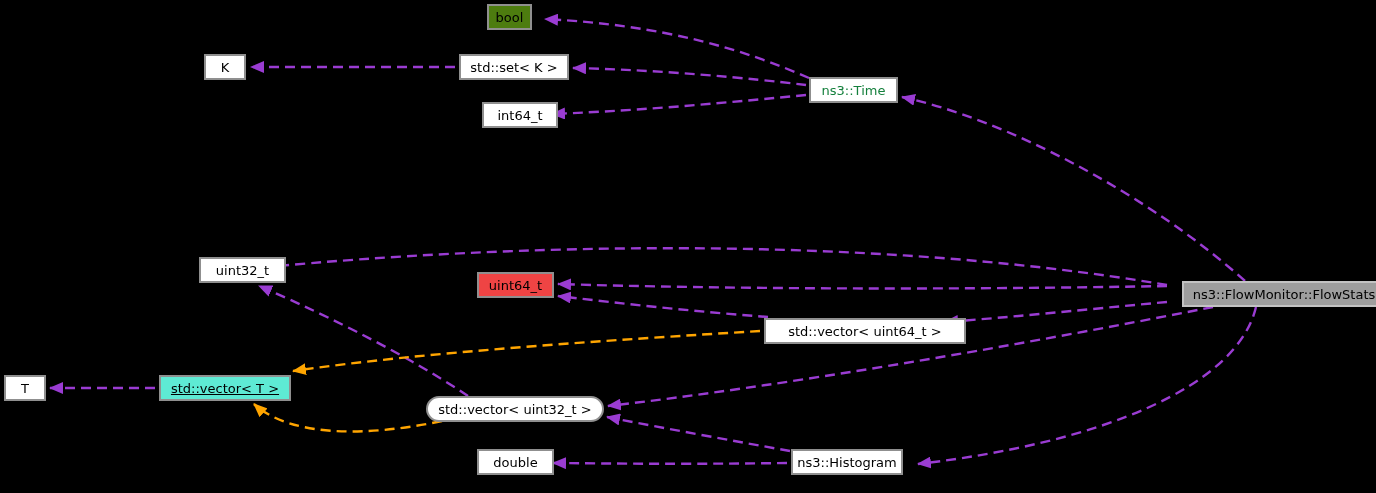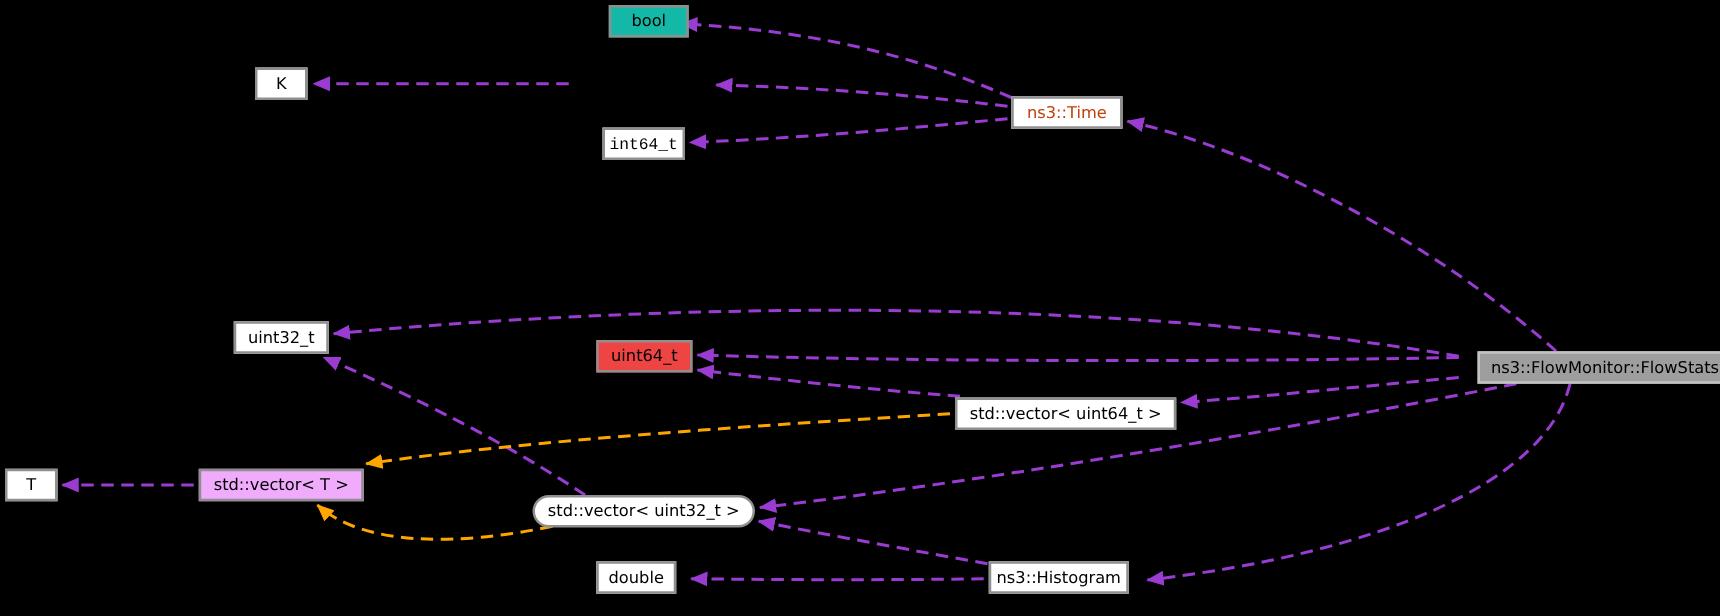--- a/index.html
+++ b/index.html
@@ -45,27 +45,28 @@
     <path class="edge member" d="M 1213,307 C 1010,347 782,386 608,406" marker-end="url(#arrow-member)" stroke="#9a3cd2"></path>
     <path class="edge member" d="M 790,451 C 734,441 668,429 607,417" marker-end="url(#arrow-member)" stroke="#9a3cd2"></path>
     <path class="edge member" d="M 155,388 L 50,388" marker-end="url(#arrow-member)" stroke="#9a3cd2"></path>
     <path class="edge member" d="M 787,463 C 714,464 642,464 553,463" marker-end="url(#arrow-member)" stroke="#9a3cd2"></path>
     <path class="edge member" d="M 1256,307 C 1237,387 1100,443 918,464" marker-end="url(#arrow-member)" stroke="#9a3cd2"></path>
 
     <path class="edge template" d="M 760,331 C 612,340 424,352 293,371" marker-end="url(#arrow-template)" stroke="#ffa500"></path>
     <path class="edge template" d="M 442,421 C 366,437 290,437 254,404" marker-end="url(#arrow-template)" stroke="#ffa500"></path>
   </svg>
 
-  <div class="node" style="left: 487px; top: 4px; width: 64px; background: #14b8a6; border-color: rgb(143, 143, 143); color: rgb(0, 0, 0);">bool</div>
+  <div class="node" style="left: 487px; top: 4px; width: 45px; background: #4d7c0f; border-color: rgb(143, 143, 143); color: rgb(0, 0, 0);">bool</div>
   <div class="node" style="left: 204px; top: 54px; width: 42px; background: rgb(255, 255, 255); border-color: rgb(143, 143, 143); color: rgb(0, 0, 0);">K</div>
-  <div class="node" style="left: 482px; top: 102px; width: 66px; background: rgb(255, 255, 255); border-color: rgb(143, 143, 143); color: rgb(0, 0, 0); font-family: Liberation Mono, monospace;">int64_t</div>
-  <div class="node" style="left: 809px; top: 77px; width: 89px; background: rgb(255, 255, 255); border-color: rgb(143, 143, 143); color: #c2410c;">ns3::Time</div>
-  <div class="node" style="left: 187px; top: 257px; width: 76px; background: rgb(255, 255, 255); border-color: rgb(143, 143, 143); color: rgb(0, 0, 0);">uint32_t</div>
+  <div class="node" style="left: 459px; top: 54px; width: 110px; background: rgb(255, 255, 255); border-color: rgb(143, 143, 143); color: rgb(0, 0, 0);">std::set&lt; K &gt;</div>
+  <div class="node" style="left: 482px; top: 102px; width: 76px; background: rgb(255, 255, 255); border-color: rgb(143, 143, 143); color: rgb(0, 0, 0);">int64_t</div>
+  <div class="node" style="left: 809px; top: 77px; width: 89px; background: rgb(255, 255, 255); border-color: rgb(143, 143, 143); color: #15803d;">ns3::Time</div>
+  <div class="node" style="left: 199px; top: 257px; width: 87px; background: rgb(255, 255, 255); border-color: rgb(143, 143, 143); color: rgb(0, 0, 0);">uint32_t</div>
   <div class="node" style="left: 477px; top: 272px; width: 77px; background: #ef4444; border-color: rgb(143, 143, 143); color: rgb(0, 0, 0);">uint64_t</div>
-  <div class="node" style="left: 764px; top: 318px; width: 177px; background: rgb(255, 255, 255); border-color: rgb(143, 143, 143); color: rgb(0, 0, 0);">std::vector&lt; uint64_t &gt;</div>
+  <div class="node" style="left: 764px; top: 318px; width: 202px; background: rgb(255, 255, 255); border-color: rgb(143, 143, 143); color: rgb(0, 0, 0);">std::vector&lt; uint64_t &gt;</div>
   <div class="node focus" style="left: 1167px; top: 281px; width: 204px; background: rgb(158, 158, 158); border-color: rgb(195, 195, 195); color: rgb(0, 0, 0);">ns3::FlowMonitor::FlowStats</div>
   <div class="node" style="left: 4px; top: 375px; width: 42px; background: rgb(255, 255, 255); border-color: rgb(143, 143, 143); color: rgb(0, 0, 0);">T</div>
-  <div class="node" style="left: 159px; top: 375px; width: 132px; background: #f0abfc; border-color: rgb(143, 143, 143); color: rgb(0, 0, 0);">std::vector&lt; T &gt;</div>
+  <div class="node" style="left: 159px; top: 375px; width: 132px; background: #5eead4; border-color: rgb(143, 143, 143); color: rgb(0, 0, 0); text-decoration: underline;">std::vector&lt; T &gt;</div>
   <div class="node" style="left: 426px; top: 396px; width: 178px; background: rgb(255, 255, 255); border-color: rgb(143, 143, 143); color: rgb(0, 0, 0); border-radius: 13px;">std::vector&lt; uint32_t &gt;</div>
-  <div class="node" style="left: 477px; top: 449px; width: 64px; background: rgb(255, 255, 255); border-color: rgb(143, 143, 143); color: rgb(0, 0, 0);">double</div>
+  <div class="node" style="left: 477px; top: 449px; width: 77px; background: rgb(255, 255, 255); border-color: rgb(143, 143, 143); color: rgb(0, 0, 0);">double</div>
   <div class="node" style="left: 791px; top: 449px; width: 112px; background: rgb(255, 255, 255); border-color: rgb(143, 143, 143); color: rgb(0, 0, 0);">ns3::Histogram</div>
 
 </div>
 
 </body></html>

